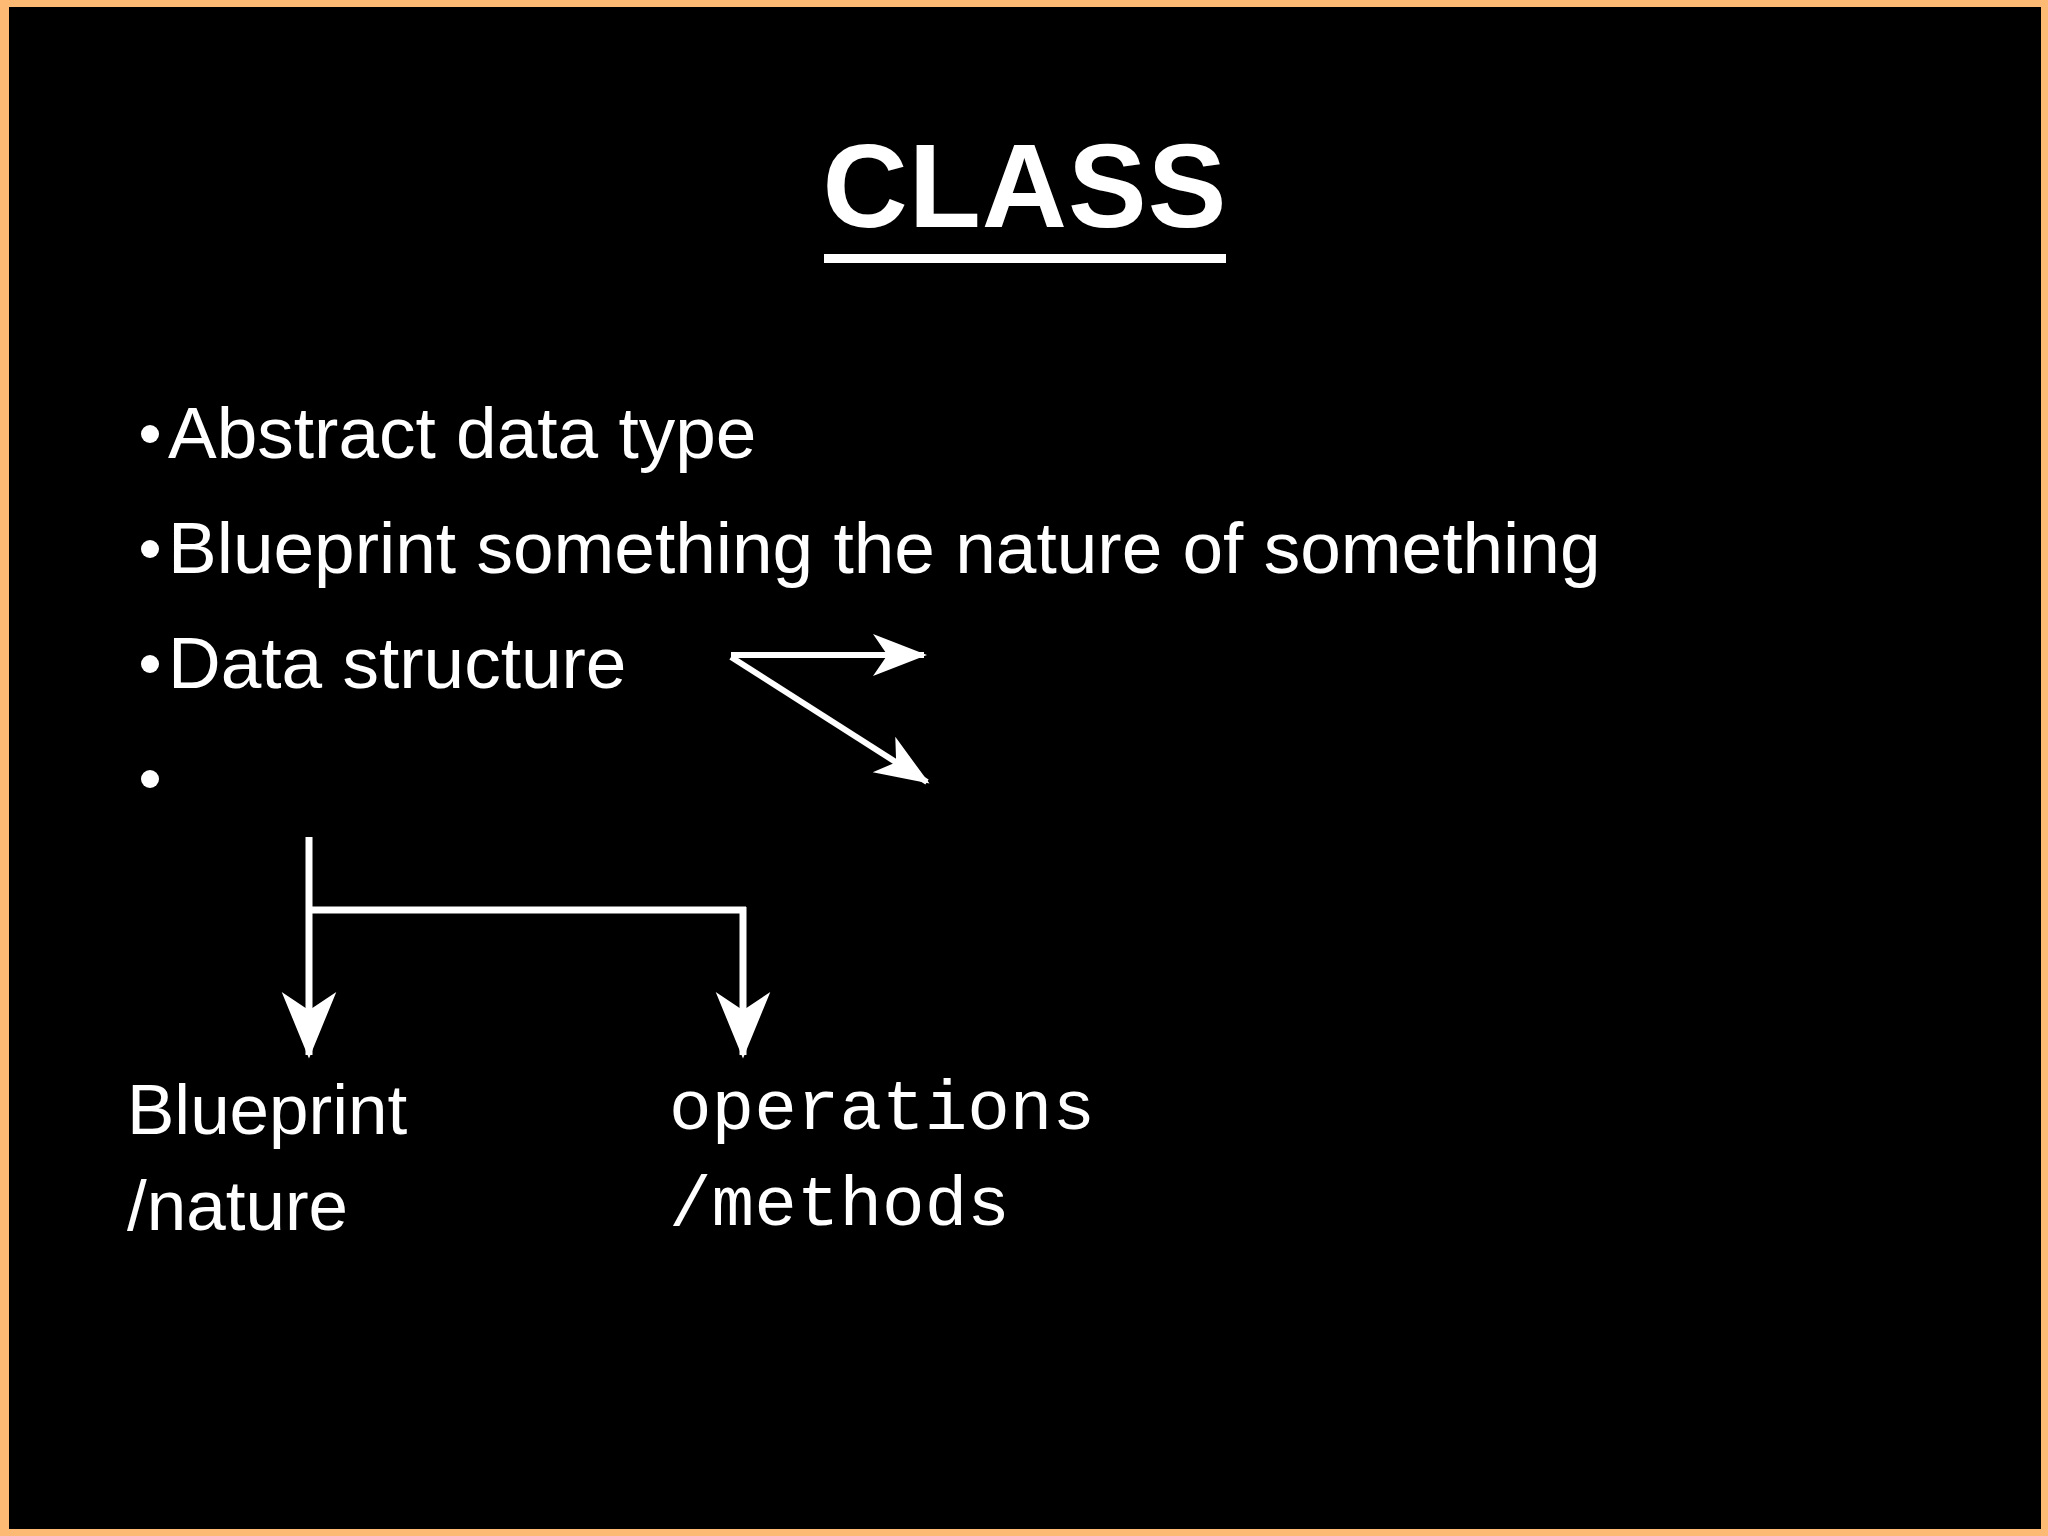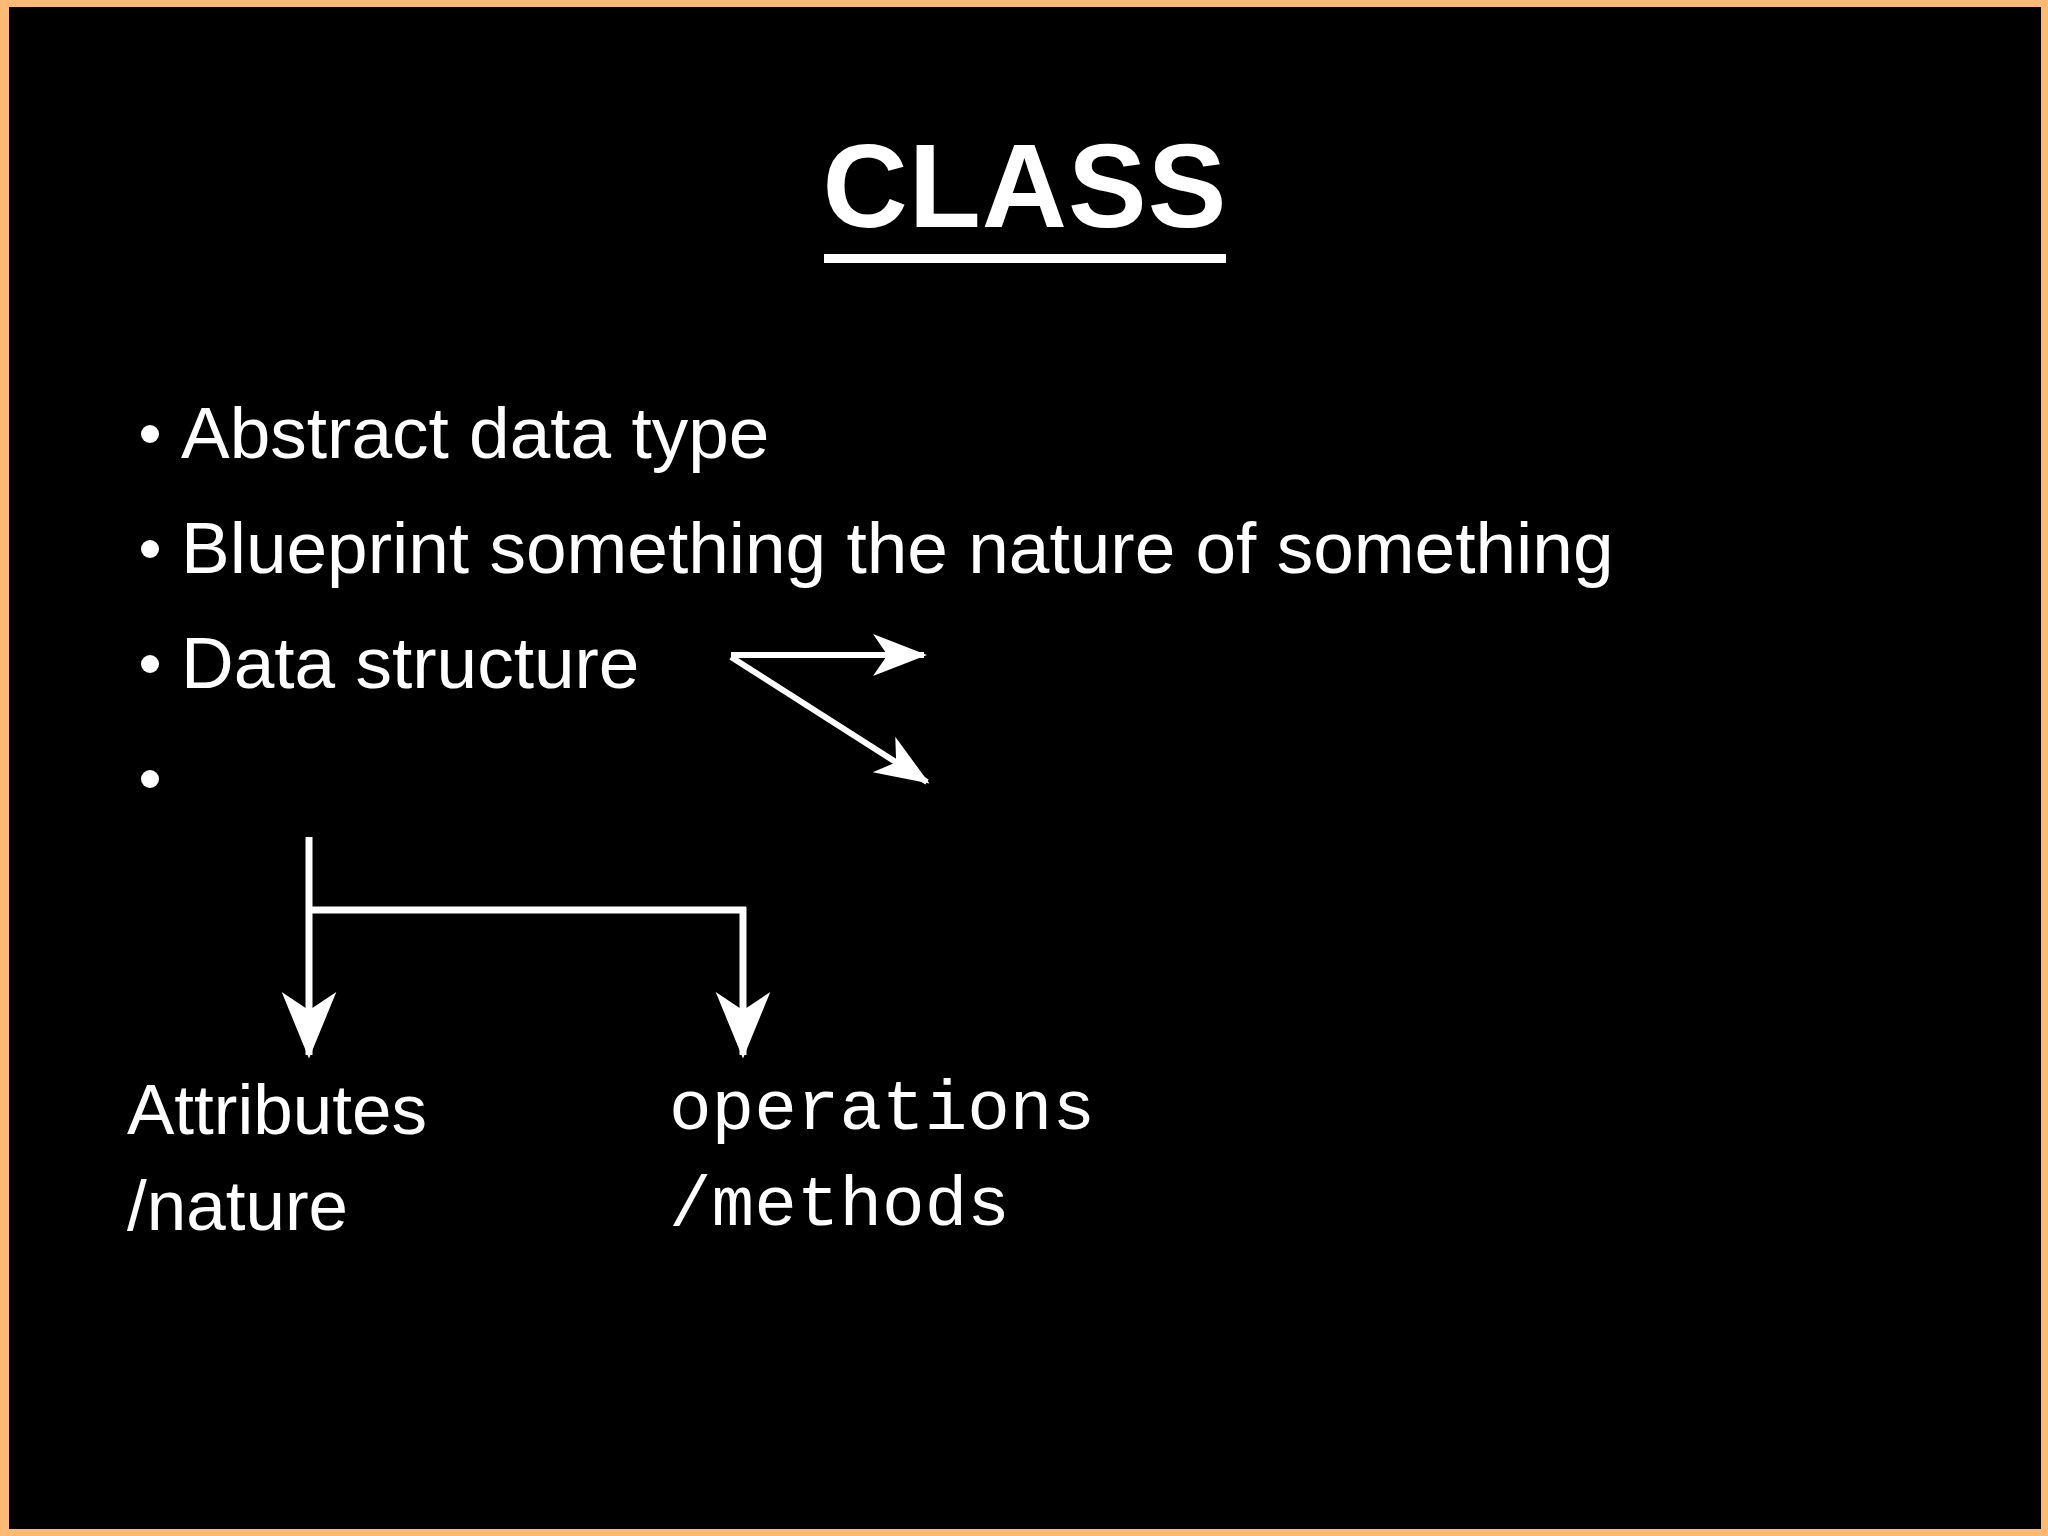--- a/index.html
+++ b/index.html
@@ -76,21 +76,21 @@
     position: absolute;
     left: 12px;
     top: 50px;
     width: 18px;
     height: 18px;
     border-radius: 50%;
     background: #ffffff;
   }
   .bullet-text {
     display: inline-block;
-    margin-left: 52px;
+    margin-left: 39px;
     color: #ffffff;
     font-size: 73px;
     line-height: 115px;
     vertical-align: top;
   }
 
   
   .right-col {
     position: absolute;
     left: 944px;
@@ -152,21 +152,21 @@
       </div>
 
       <div class="bullet-row">
         <span class="bullet-dot"></span>
       </div>
 
     </div>
 
 
     <div class="leaf leaf-attributes">
-      <div>Attributes</div>
+      <div>Blueprint</div>
       <div>/nature</div>
     </div>
 
     <div class="leaf leaf-operations">
       <div>operations</div>
       <div>/methods</div>
     </div>
 
     <svg class="connectors" viewBox="0 0 2032 1522" preserveAspectRatio="none">
       <defs>

